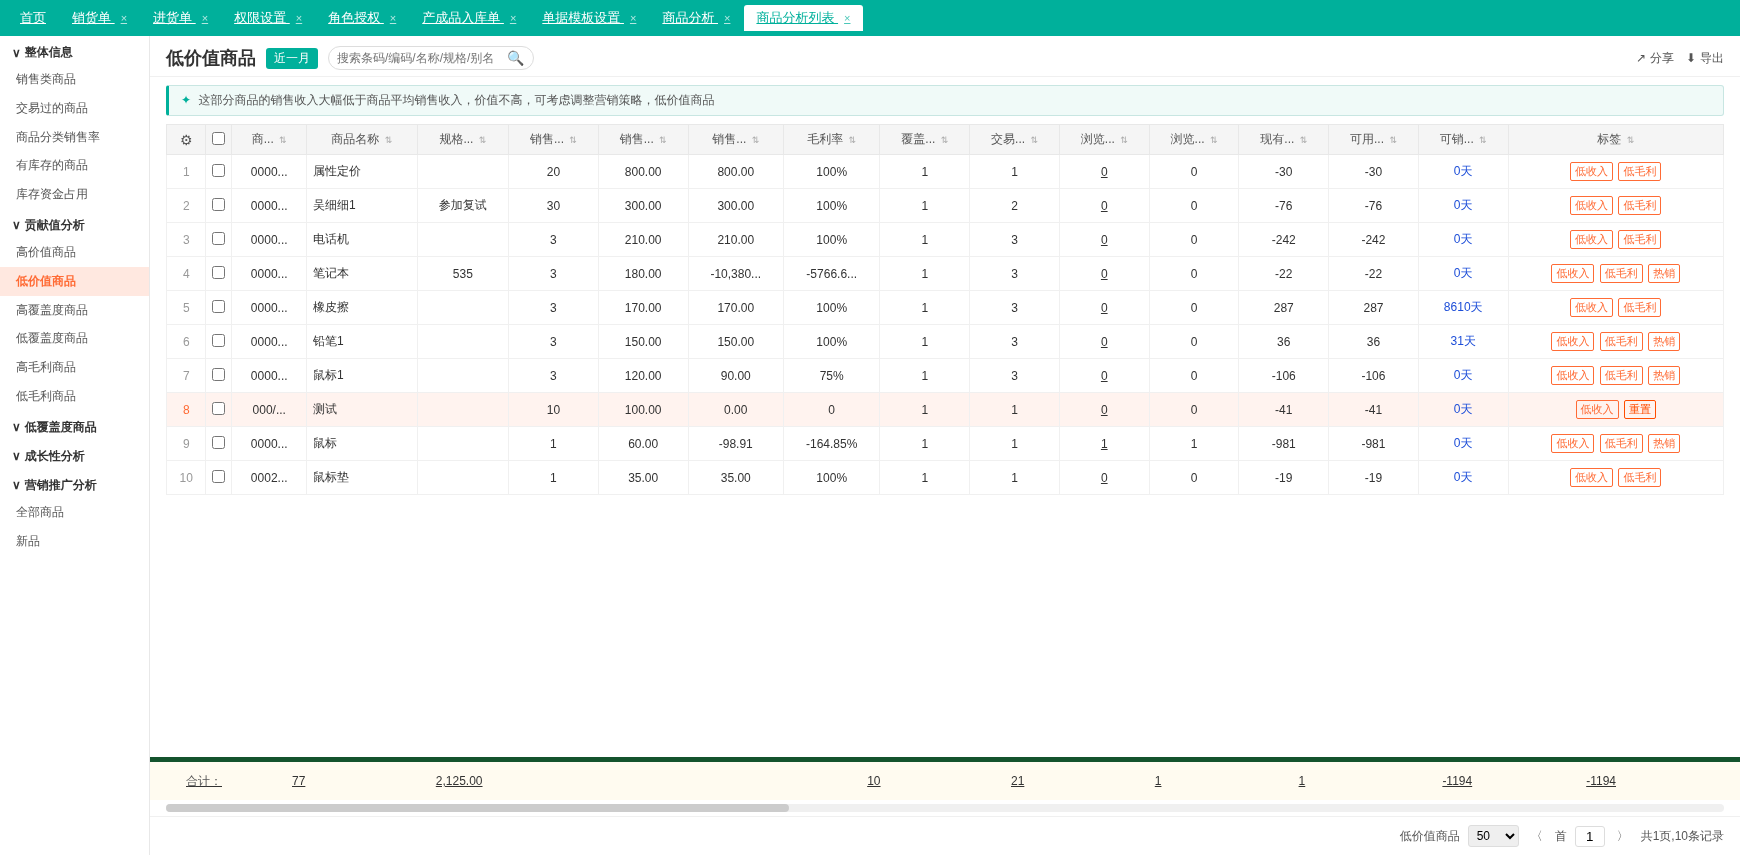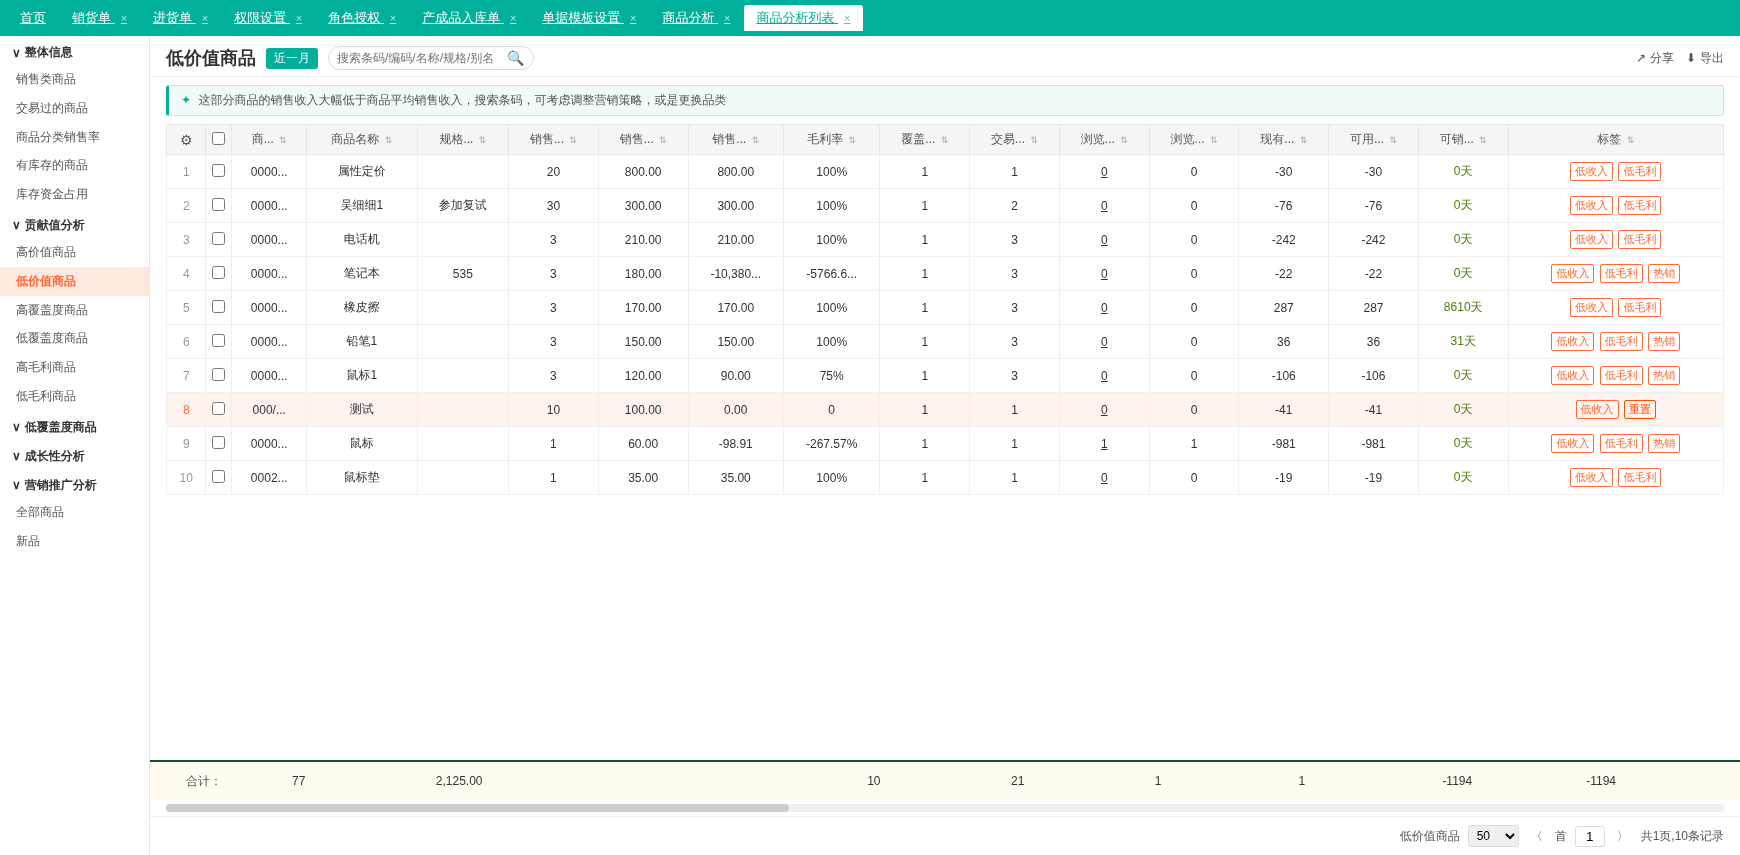--- a/index.html
+++ b/index.html
@@ -157,42 +157,43 @@
     }
     tbody tr { border-bottom: 1px solid #f0f0f0; }
     tbody tr.highlighted { background: #fff3ef; }
     tbody td {
       border: 1px solid #f0f0f0;
       padding: 6px 6px;
       text-align: center;
       color: #333;
       white-space: nowrap;
     }
-    tbody td.name-col { text-align: center; }
+    tbody td.name-col { text-align: left; }
     .row-num { color: #999; }
     .tag { 
       display: inline-block;
       padding: 1px 4px;
       border-radius: 2px;
       font-size: 11px;
       margin: 1px;
     }
     .tag-orange { color: #ff6b35; border: 1px solid #ff6b35; }
-    .days-orange { color: #4d7c0f; }
+    .days-orange { color: #1d4ed8; }
     .checkbox-cell { width: 24px; }
 
     
     .footer-summary {
       background: #fffbf0;
-      border-top: 2px solid #14532d;
+      border-top: 5px solid #14532d;
       padding: 8px 16px;
       display: flex;
       align-items: center;
       gap: 0;
       font-size: 12px;
+      text-decoration: underline;
     }
     .summary-label {
       color: #555;
       width: 120px;
       flex-shrink: 0;
       padding-left: 20px;
     }
     .summary-values {
       display: flex;
       gap: 0;
@@ -328,21 +329,21 @@
         </div>
         <div class="action-btn">
           <span>⬇</span>
           <span>导出</span>
         </div>
       </div>
     </div>
 
     <div class="info-bar">
       <span class="star">✦</span>
-      <span>这部分商品的销售收入大幅低于商品平均销售收入，搜索条码，可考虑调整营销策略，或是更换品类</span>
+      <span>这部分商品的销售收入大幅低于商品平均销售收入，价值不高，可考虑调整营销策略，低价值商品</span>
     </div>
 
     <div class="table-container">
       <table>
         <thead>
           <tr>
             <th><span class="settings-icon">⚙</span></th>
             <th><input type="checkbox" style=""></th>
             <th>商... <span class="sort-arrows">⇅</span></th>
             <th>商品名称 <span class="sort-arrows">⇅</span></th>
@@ -516,21 +517,21 @@
   </tr>
             <tr>
     <td class="row-num" style="color:#999">9</td>
     <td class="checkbox-cell"><input type="checkbox" style=""></td>
     <td>0000...</td>
     <td class="name-col">鼠标</td>
     <td></td>
     <td>1</td>
     <td>60.00</td>
     <td>-98.91</td>
-    <td>-267.57%</td>
+    <td>-164.85%</td>
     <td>1</td>
     <td>1</td>
     <td style="text-decoration:underline;cursor:pointer;">1</td>
     <td>1</td>
     <td>-981</td>
     <td>-981</td>
     <td class="days-orange">0天</td>
     <td><span class="tag tag-orange" style="">低收入</span> <span class="tag tag-orange" style="">低毛利</span> <span class="tag tag-orange" style="">热销</span></td>
   </tr>
             <tr>

